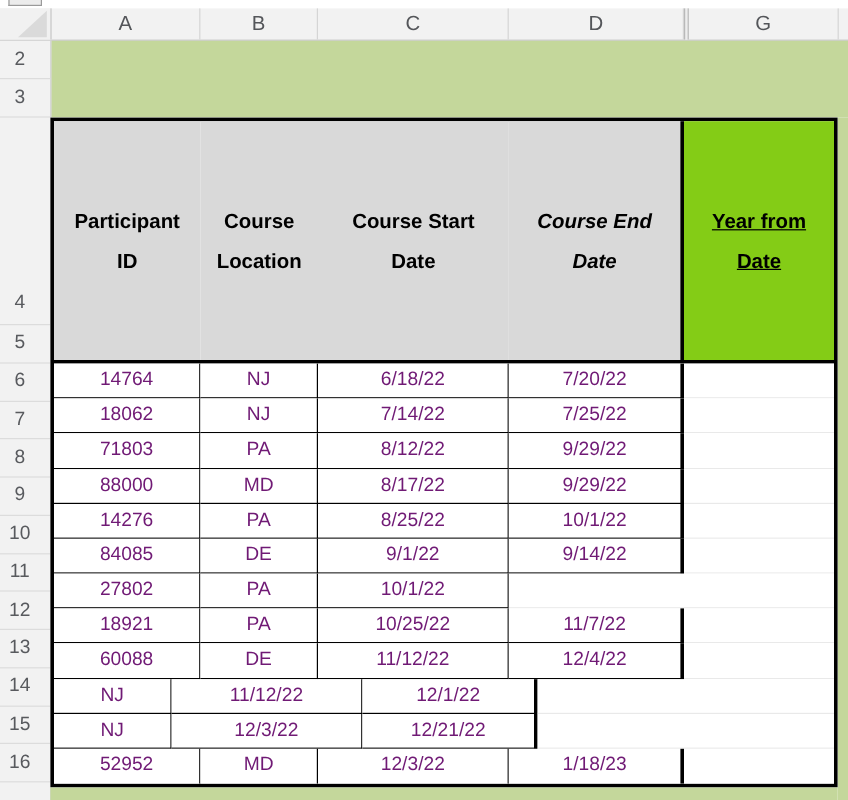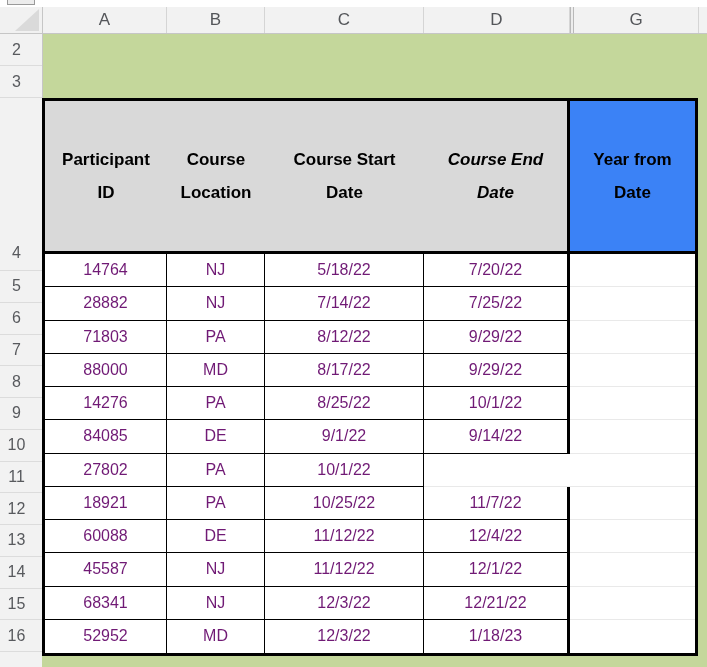--- a/index.html
+++ b/index.html
@@ -33,28 +33,28 @@
   .rh-17{flex:1;border-bottom:none;}
   
   .green{position:absolute;background:#c4d79b;}
   .green-band{left:43px;top:34px;width:664px;height:64px;}
   .green-right{left:698px;top:98px;width:9px;height:569px;}
   .green-bottom{left:42px;top:656px;width:656px;height:11px;}
   
   .xl-table{position:absolute;left:42px;top:98px;width:656px;height:558px;
     border:3px solid #000;background:#fff;display:flex;flex-direction:column;}
   .tr{display:flex;width:100%;}
-  .tr-head{height:153px;border-bottom:3px solid #000;}
+  .tr-head{height:202px;border-bottom:3px solid #000;}
   .tr-data{flex:1;}
   .td,.th{display:flex;align-items:center;justify-content:center;overflow:hidden;}
   .w-a{width:122px;} .w-b{width:98px;text-align:right;} .w-c{width:159px;} .w-d{width:146px;} .w-g{flex:1;}
   .th{background:#d9d9d9;font-weight:bold;font-size:17px;line-height:33px;
     color:#000;text-align:center;white-space:pre-line;}
   .th.w-d{border-right:3px solid #000;font-style:italic;}
-  .th.w-g{background:#3b82f6;}
+  .th.w-g{background:#84cc16;text-decoration:underline;}
   .td{font-size:16px;color:#701a75;background:#fff;}
   .td.w-a,.td.w-b,.td.w-c{border-right:1px solid #000;border-bottom:1px solid #000;}
   .td.w-d{border-right:3px solid #000;border-bottom:1px solid #000;}
   .td.w-g{border-bottom:1px solid #e9e9e9;}
   .tr-last .td{border-bottom:none !important;}
 </style>
 </head>
 <body>
 
 <div class="sheet">
@@ -107,26 +107,26 @@
 Date</div>
       <div class="th w-d">Course End
 Date</div>
       <div class="th w-g">Year from
 Date</div>
     </div>
 
     <div class="tr tr-data">
       <div class="td w-a">14764</div>
       <div class="td w-b">NJ</div>
-      <div class="td w-c">5/18/22</div>
+      <div class="td w-c">6/18/22</div>
       <div class="td w-d">7/20/22</div>
       <div class="td w-g"></div>
     </div>
     <div class="tr tr-data">
-      <div class="td w-a">28882</div>
+      <div class="td w-a">18062</div>
       <div class="td w-b">NJ</div>
       <div class="td w-c">7/14/22</div>
       <div class="td w-d">7/25/22</div>
       <div class="td w-g"></div>
     </div>
     <div class="tr tr-data">
       <div class="td w-a">71803</div>
       <div class="td w-b">PA</div>
       <div class="td w-c">8/12/22</div>
       <div class="td w-d">9/29/22</div>
@@ -167,28 +167,26 @@
       <div class="td w-g"></div>
     </div>
     <div class="tr tr-data">
       <div class="td w-a">60088</div>
       <div class="td w-b">DE</div>
       <div class="td w-c">11/12/22</div>
       <div class="td w-d">12/4/22</div>
       <div class="td w-g"></div>
     </div>
     <div class="tr tr-data">
-      <div class="td w-a">45587</div>
       <div class="td w-b">NJ</div>
       <div class="td w-c">11/12/22</div>
       <div class="td w-d">12/1/22</div>
       <div class="td w-g"></div>
     </div>
     <div class="tr tr-data">
-      <div class="td w-a">68341</div>
       <div class="td w-b">NJ</div>
       <div class="td w-c">12/3/22</div>
       <div class="td w-d">12/21/22</div>
       <div class="td w-g"></div>
     </div>
     <div class="tr tr-data tr-last">
       <div class="td w-a">52952</div>
       <div class="td w-b">MD</div>
       <div class="td w-c">12/3/22</div>
       <div class="td w-d">1/18/23</div>

